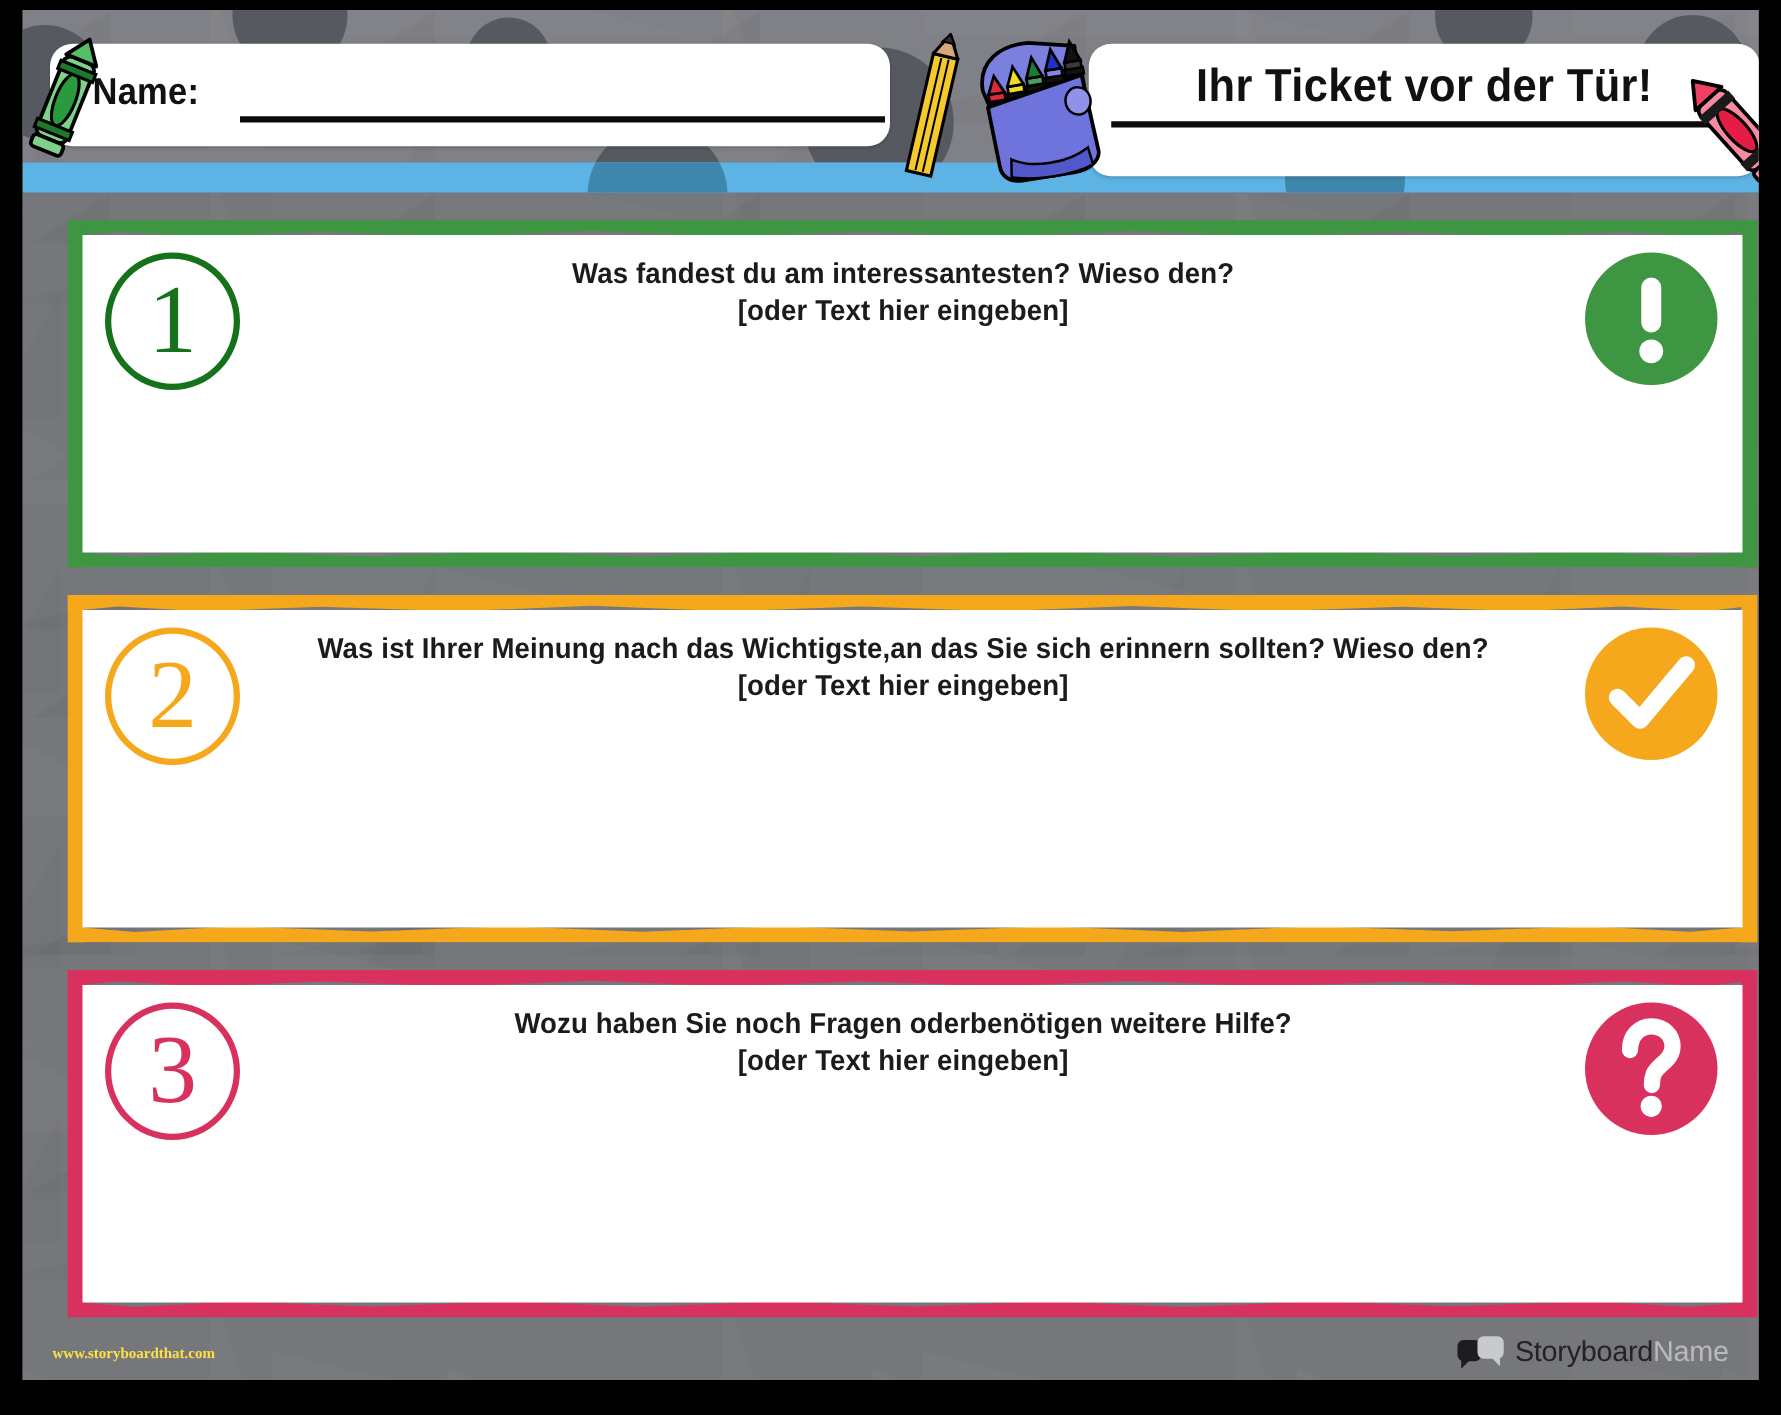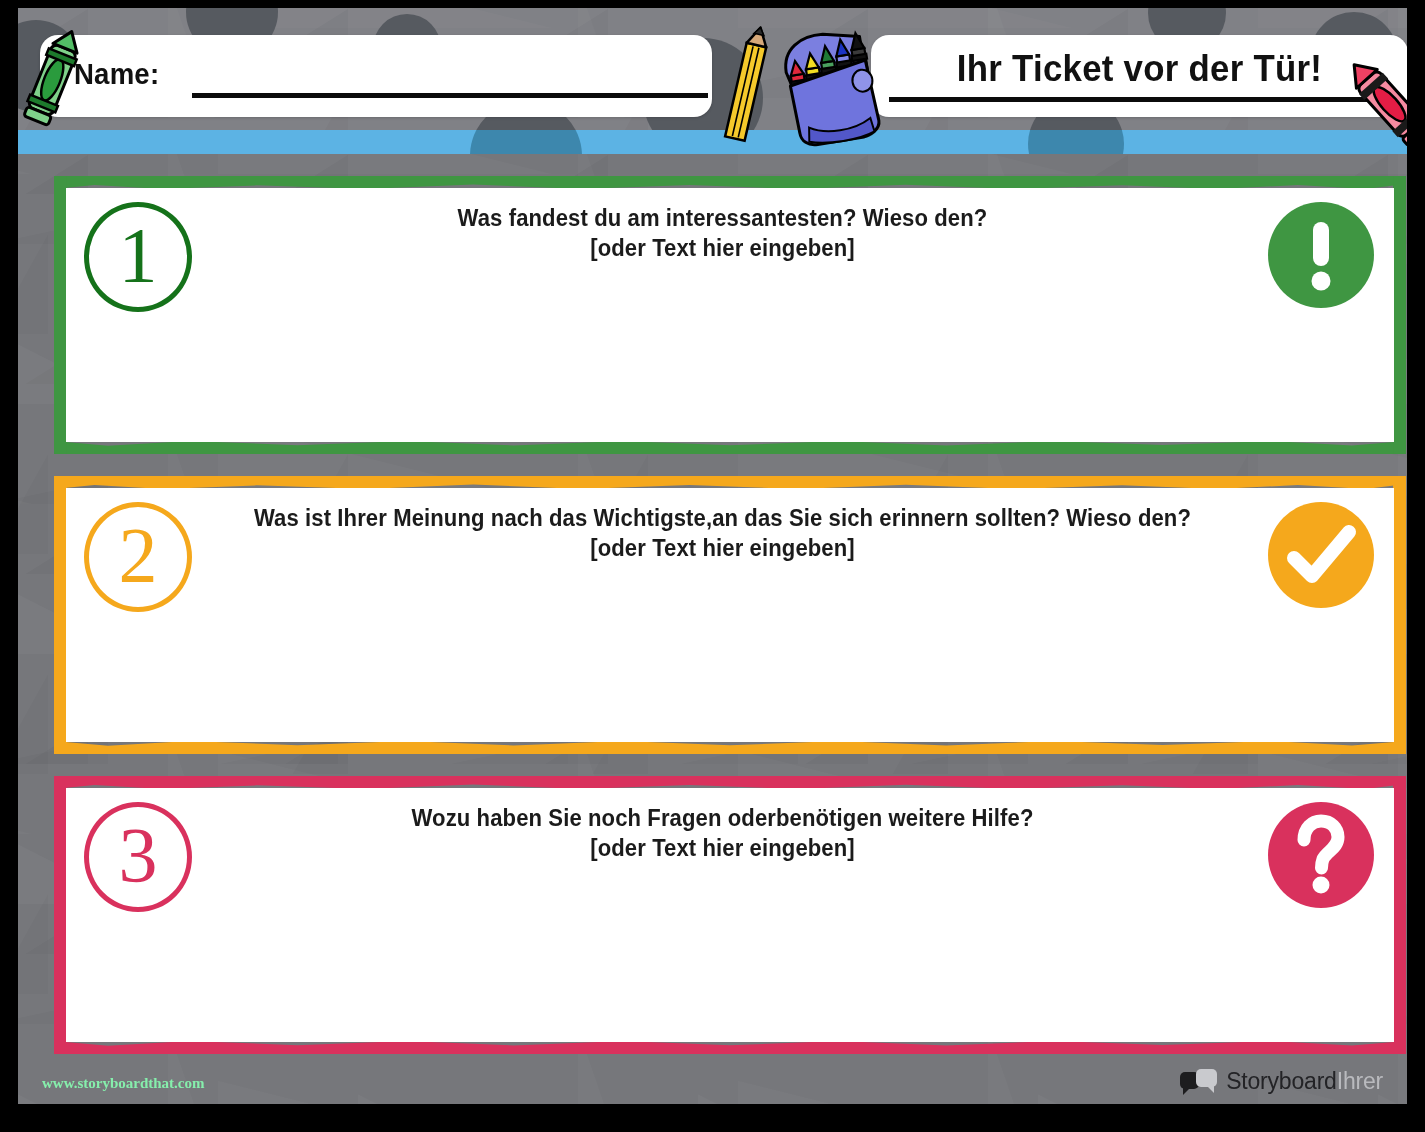--- a/index.html
+++ b/index.html
@@ -89,21 +89,21 @@
   }
 
   
   .hdr-field {
     position: absolute;
     background: #ffffff;
     border-radius: 18px;
     box-shadow: 0 1px 3px rgba(0,0,0,.18);
   }
   #name-field { left: 22px;  top: 27px; width: 672px; height: 82px; text-align: center; }
-  #title-field { left: 853px; top: 27px; width: 537px; height: 82px; }
+  #title-field { left: 853px; top: 27px; width: 537px; height: 106px; }
 
   #name-label {
     position: absolute;
     left: 34px;
     top: 22px;
     font-family: "Liberation Sans Narrow", "Liberation Sans", sans-serif;
     font-weight: 700;
     font-size: 30px;
     letter-spacing: .2px;
     color: #111111;
@@ -235,22 +235,22 @@
   }
   .qicon svg { display: block; width: 106px; height: 106px; }
 
   
   #footer-url {
     position: absolute;
     left: 24px;
     top: 1067px;
     font-family: "Liberation Serif", serif;
     font-weight: 700;
-    font-size: 15px;
-    color: #86efac;
+    font-size: 12px;
+    color: #fde047;
   }
   #sbt-logo {
     position: absolute;
     right: 24px;
     top: 1056px;
     height: 34px;
     display: flex;
     align-items: center;
     gap: 8px;
   }
@@ -457,17 +457,17 @@
         </div>
       </div>
     </div>
 
     <div id="footer-url">www.storyboardthat.com</div>
     <div id="sbt-logo">
       <span class="bubbles">
         <span class="bub dark"></span>
         <span class="bub light"></span>
       </span>
-      <span class="wordmark"><span class="w-dark">Storyboard</span><span class="w-light">Ihrer</span></span>
+      <span class="wordmark"><span class="w-dark">Storyboard</span><span class="w-light">Name</span></span>
     </div>
 
   </div>
 </div>
 
 </body></html>

